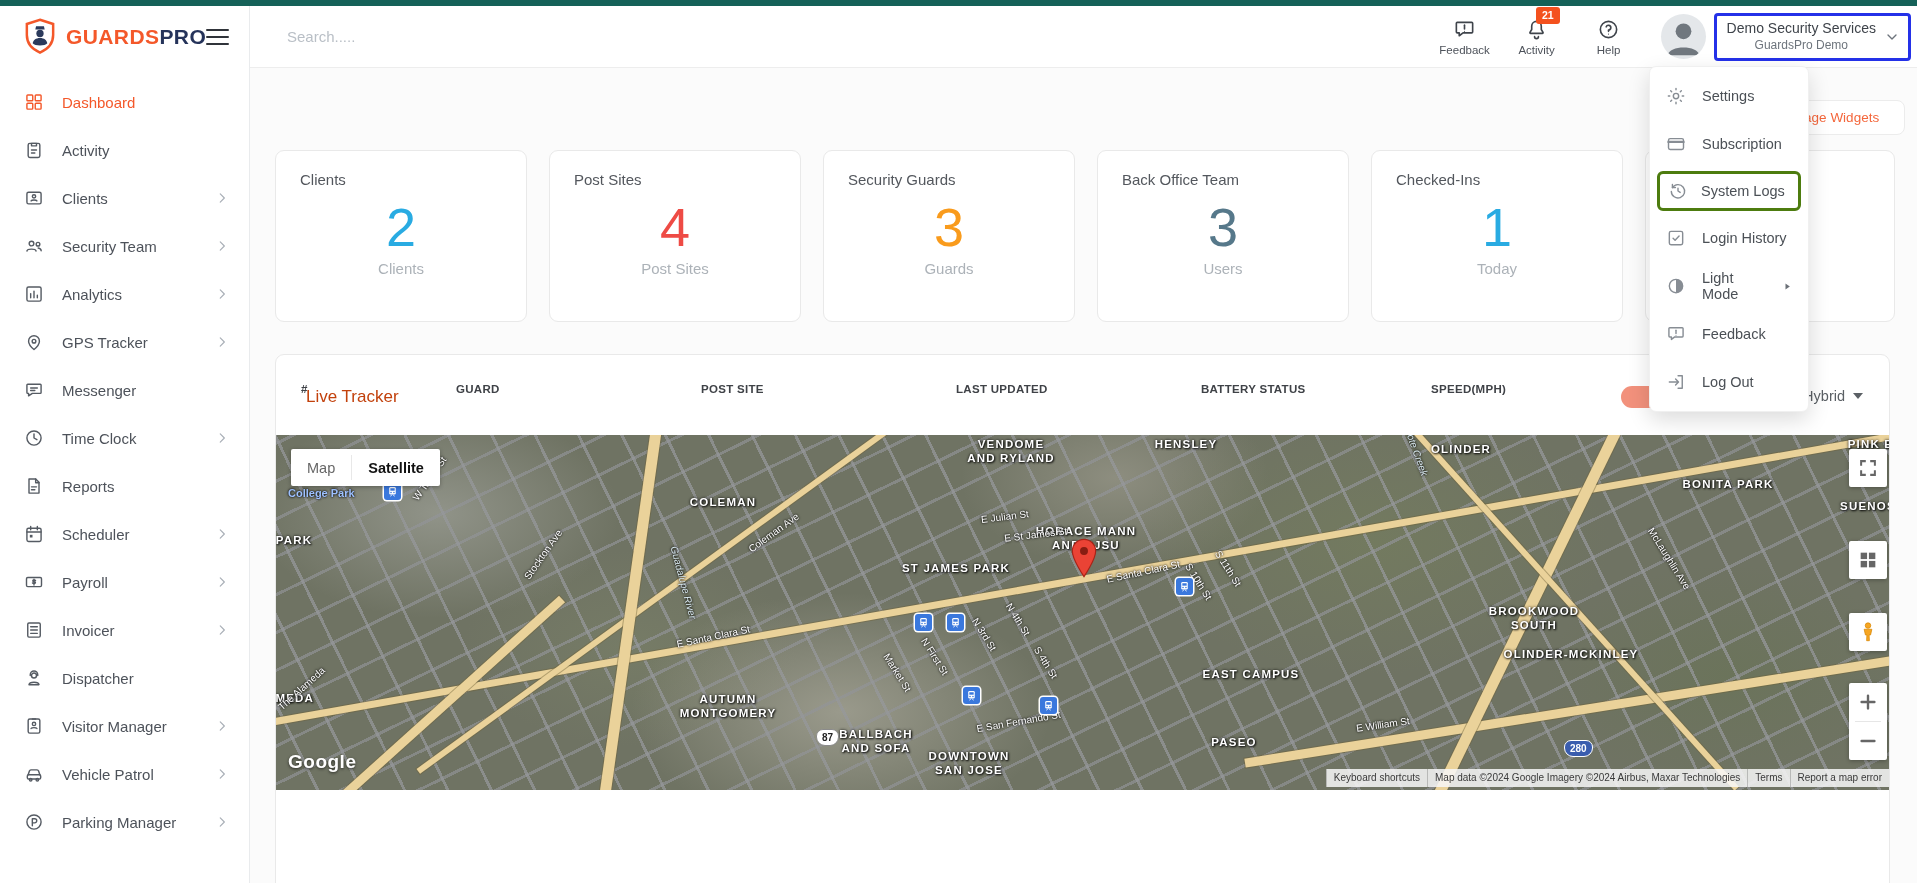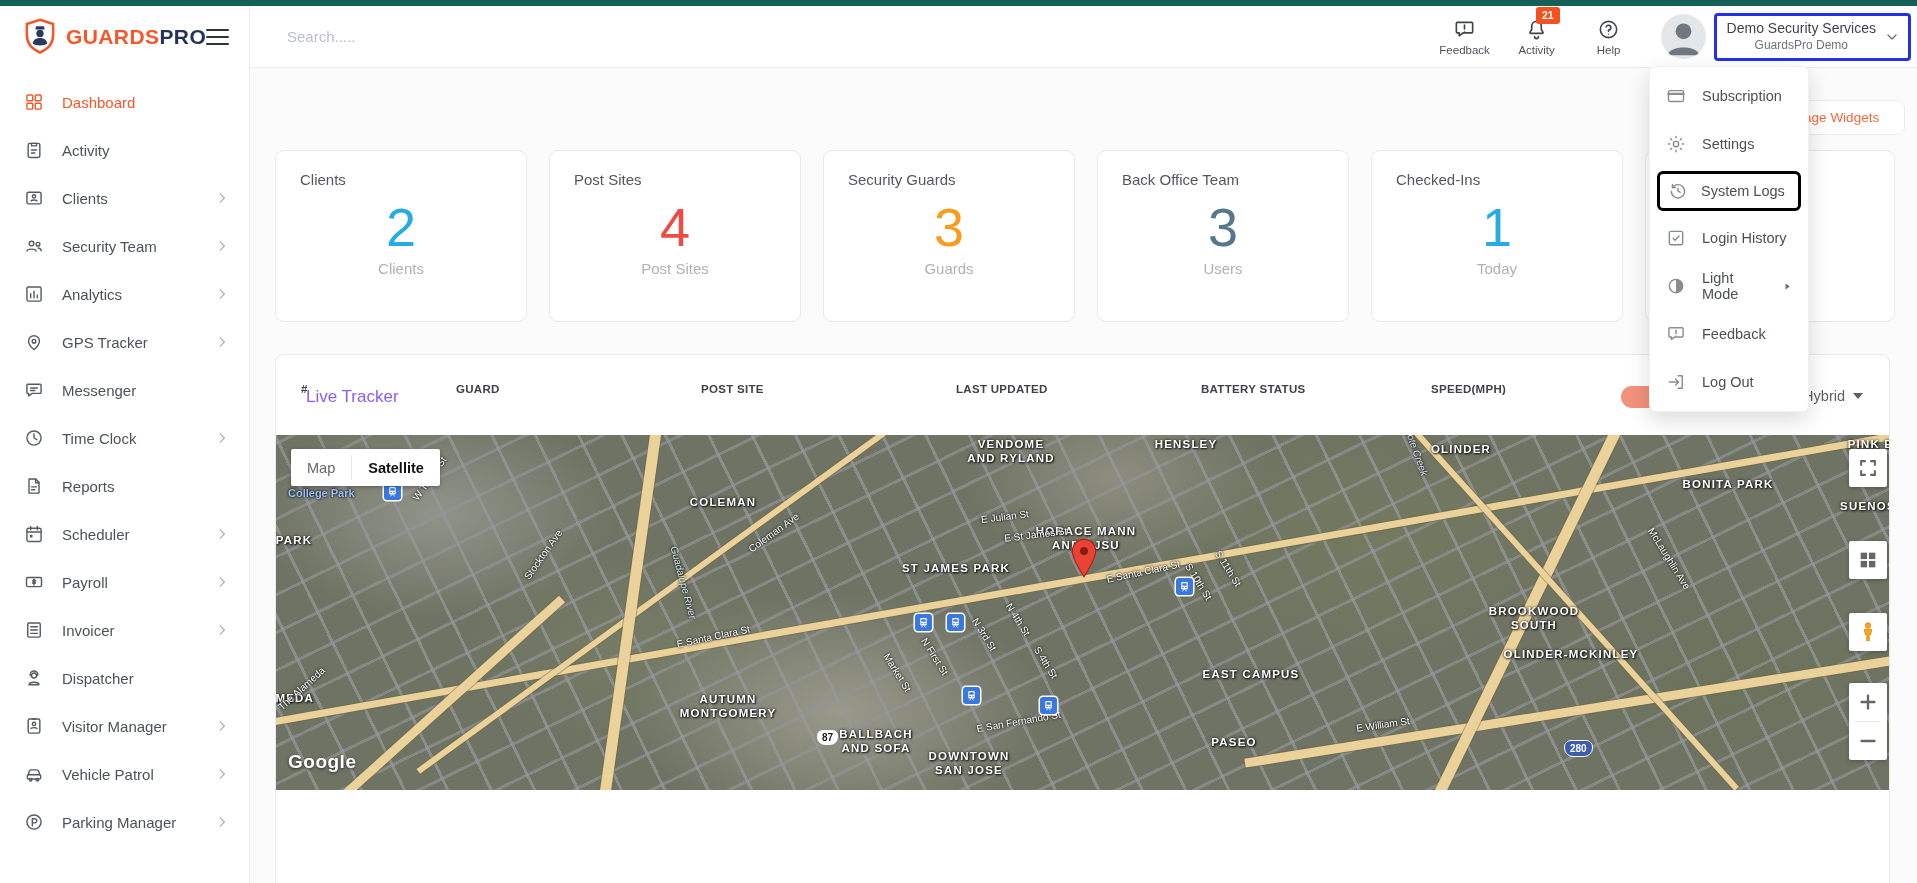--- a/index.html
+++ b/index.html
@@ -49,21 +49,21 @@
   
   .cards { position:absolute; left:275px; top:150px; display:flex; gap:22px; z-index:4; }
   .card { width:252px; height:172px; background:#fff; border:1px solid #e9e9e9; border-radius:9px; padding:20px 24px; }
   .card-title { font-size:15px; color:#53575d; }
   .card-value { text-align:center; font-size:54px; margin-top:8px; }
   .card-label { text-align:center; color:#acb2b8; font-size:15px; margin-top:2px; }
   .card.partial { width:250px; }
 
   
   .tracker { position:absolute; left:275px; top:354px; width:1615px; height:620px; background:#fff; border:1px solid #e9e9e9; border-radius:9px; z-index:3; }
-  .tracker-title { position:absolute; left:30px; top:32px; font-size:17px; color:#8b5cf6; }
+  .tracker-title { position:absolute; left:30px; top:32px; font-size:17px; color:#c2410c; }
   .toggle-pill { position:absolute; left:1345px; top:31px; width:58px; height:22px; border-radius:11px; background:#f2917c; }
   .hybrid { position:absolute; right:26px; top:33px; display:flex; align-items:center; gap:8px; color:#5b6065; font-size:14.5px; cursor:pointer; }
   .tri-down { width:0; height:0; border-left:5px solid transparent; border-right:5px solid transparent; border-top:6px solid #5b6065; }
 
   
   .map { position:absolute; left:0; right:0; top:80px; height:355px; overflow:hidden; background-color:#6f7363; cursor:grab;
     background-image:
       repeating-linear-gradient(64deg, transparent 0 36px, rgba(150,152,155,.72) 36px 39px),
       repeating-linear-gradient(-26deg, transparent 0 31px, rgba(146,148,152,.65) 31px 34px),
       radial-gradient(ellipse 260px 150px at 10% 22%, rgba(172,174,168,.55), transparent 70%),
@@ -96,21 +96,21 @@
   .attrib { position:absolute; right:0; top:334px; display:flex; z-index:6; }
   .attrib span { background:rgba(248,248,248,.85); color:#3a3a3a; font-size:10px; line-height:18px; padding:0 7px; border-left:1px solid rgba(120,120,120,.4); white-space:nowrap; }
 
   
   .thead { display:grid; grid-template-columns:155px 245px 255px 245px 230px 255px 1fr; padding:28px 0 0 25px; font-size:11.5px; font-weight:bold; color:#3f4247; letter-spacing:.3px; }
 
   
   .menu { position:absolute; left:1649px; top:66px; width:160px; background:#fff; border:1px solid #f0f0f0; border-radius:7px; box-shadow:0 8px 22px rgba(0,0,0,.14); z-index:60; padding:5px 0; }
   .menu-item { height:48px; display:flex; align-items:center; gap:16px; padding:0 16px; font-size:14.5px; color:#4b5056; cursor:pointer; }
   .menu-item svg.mic { width:20px; height:20px; color:#878d94; flex:0 0 auto; }
-  .menu-item.highlight { height:40px; margin:3px 7px; padding:0 8px; gap:13px; border:3px solid #000000; border-radius:6px; }
+  .menu-item.highlight { height:40px; margin:3px 7px; padding:0 8px; gap:13px; border:3px solid #4d7c0f; border-radius:6px; }
   .sub-arrow { width:13px; height:13px; color:#6b7077; margin-left:6px; }
 </style>
 </head>
 <body>
 
 <svg width="0" height="0" style="position:absolute">
   <defs>
     <g id="stroke-defaults"></g>
     <symbol id="i-grid" viewBox="0 0 24 24" fill="none" stroke="currentColor" stroke-width="1.7" stroke-linecap="round" stroke-linejoin="round">
         <rect x="3.5" y="3.5" width="7" height="7" rx="1"></rect>
@@ -632,45 +632,51 @@
           </div>
         <div class="zdiv"></div>
         <div class="sq-btn">
             <svg>
               <use href="#i-minus"></use>
             </svg>
           </div>
       </div>
 
       <div class="google-logo">Google</div>
+      <div class="attrib">
+        <span>Keyboard shortcuts</span>
+        <span>Map data ©2024 Google Imagery ©2024 Airbus, Maxar Technologies</span>
+        <span>Terms</span>
+        <span>Report a map error</span>
+      </div>
     </div>
 
     <div class="thead">
       <div>#</div>
       <div>GUARD</div>
       <div>POST SITE</div>
       <div>LAST UPDATED</div>
       <div>BATTERY STATUS</div>
       <div>SPEED(MPH)</div>
       <div>LATEST LOCATION</div>
     </div>
   </div>
 
   <div class="menu">
     <div class="menu-item">
       <svg class="mic">
-          <use href="#i-card"></use>
-        </svg>
-      <span>Subscription</span>
+          <use href="#i-gear"></use>
+        </svg>
+      <span>Settings</span>
     </div>
     <div class="menu-item">
       <svg class="mic">
-          <use href="#i-gear"></use>
-        </svg>
-      <span>Settings</span>
+          <use href="#i-card"></use>
+        </svg>
+      <span>Subscription</span>
     </div>
     <div class="menu-item highlight">
       <svg class="mic">
           <use href="#i-history"></use>
         </svg>
       <span>System Logs</span>
     </div>
     <div class="menu-item">
       <svg class="mic">
           <use href="#i-checksq"></use>

